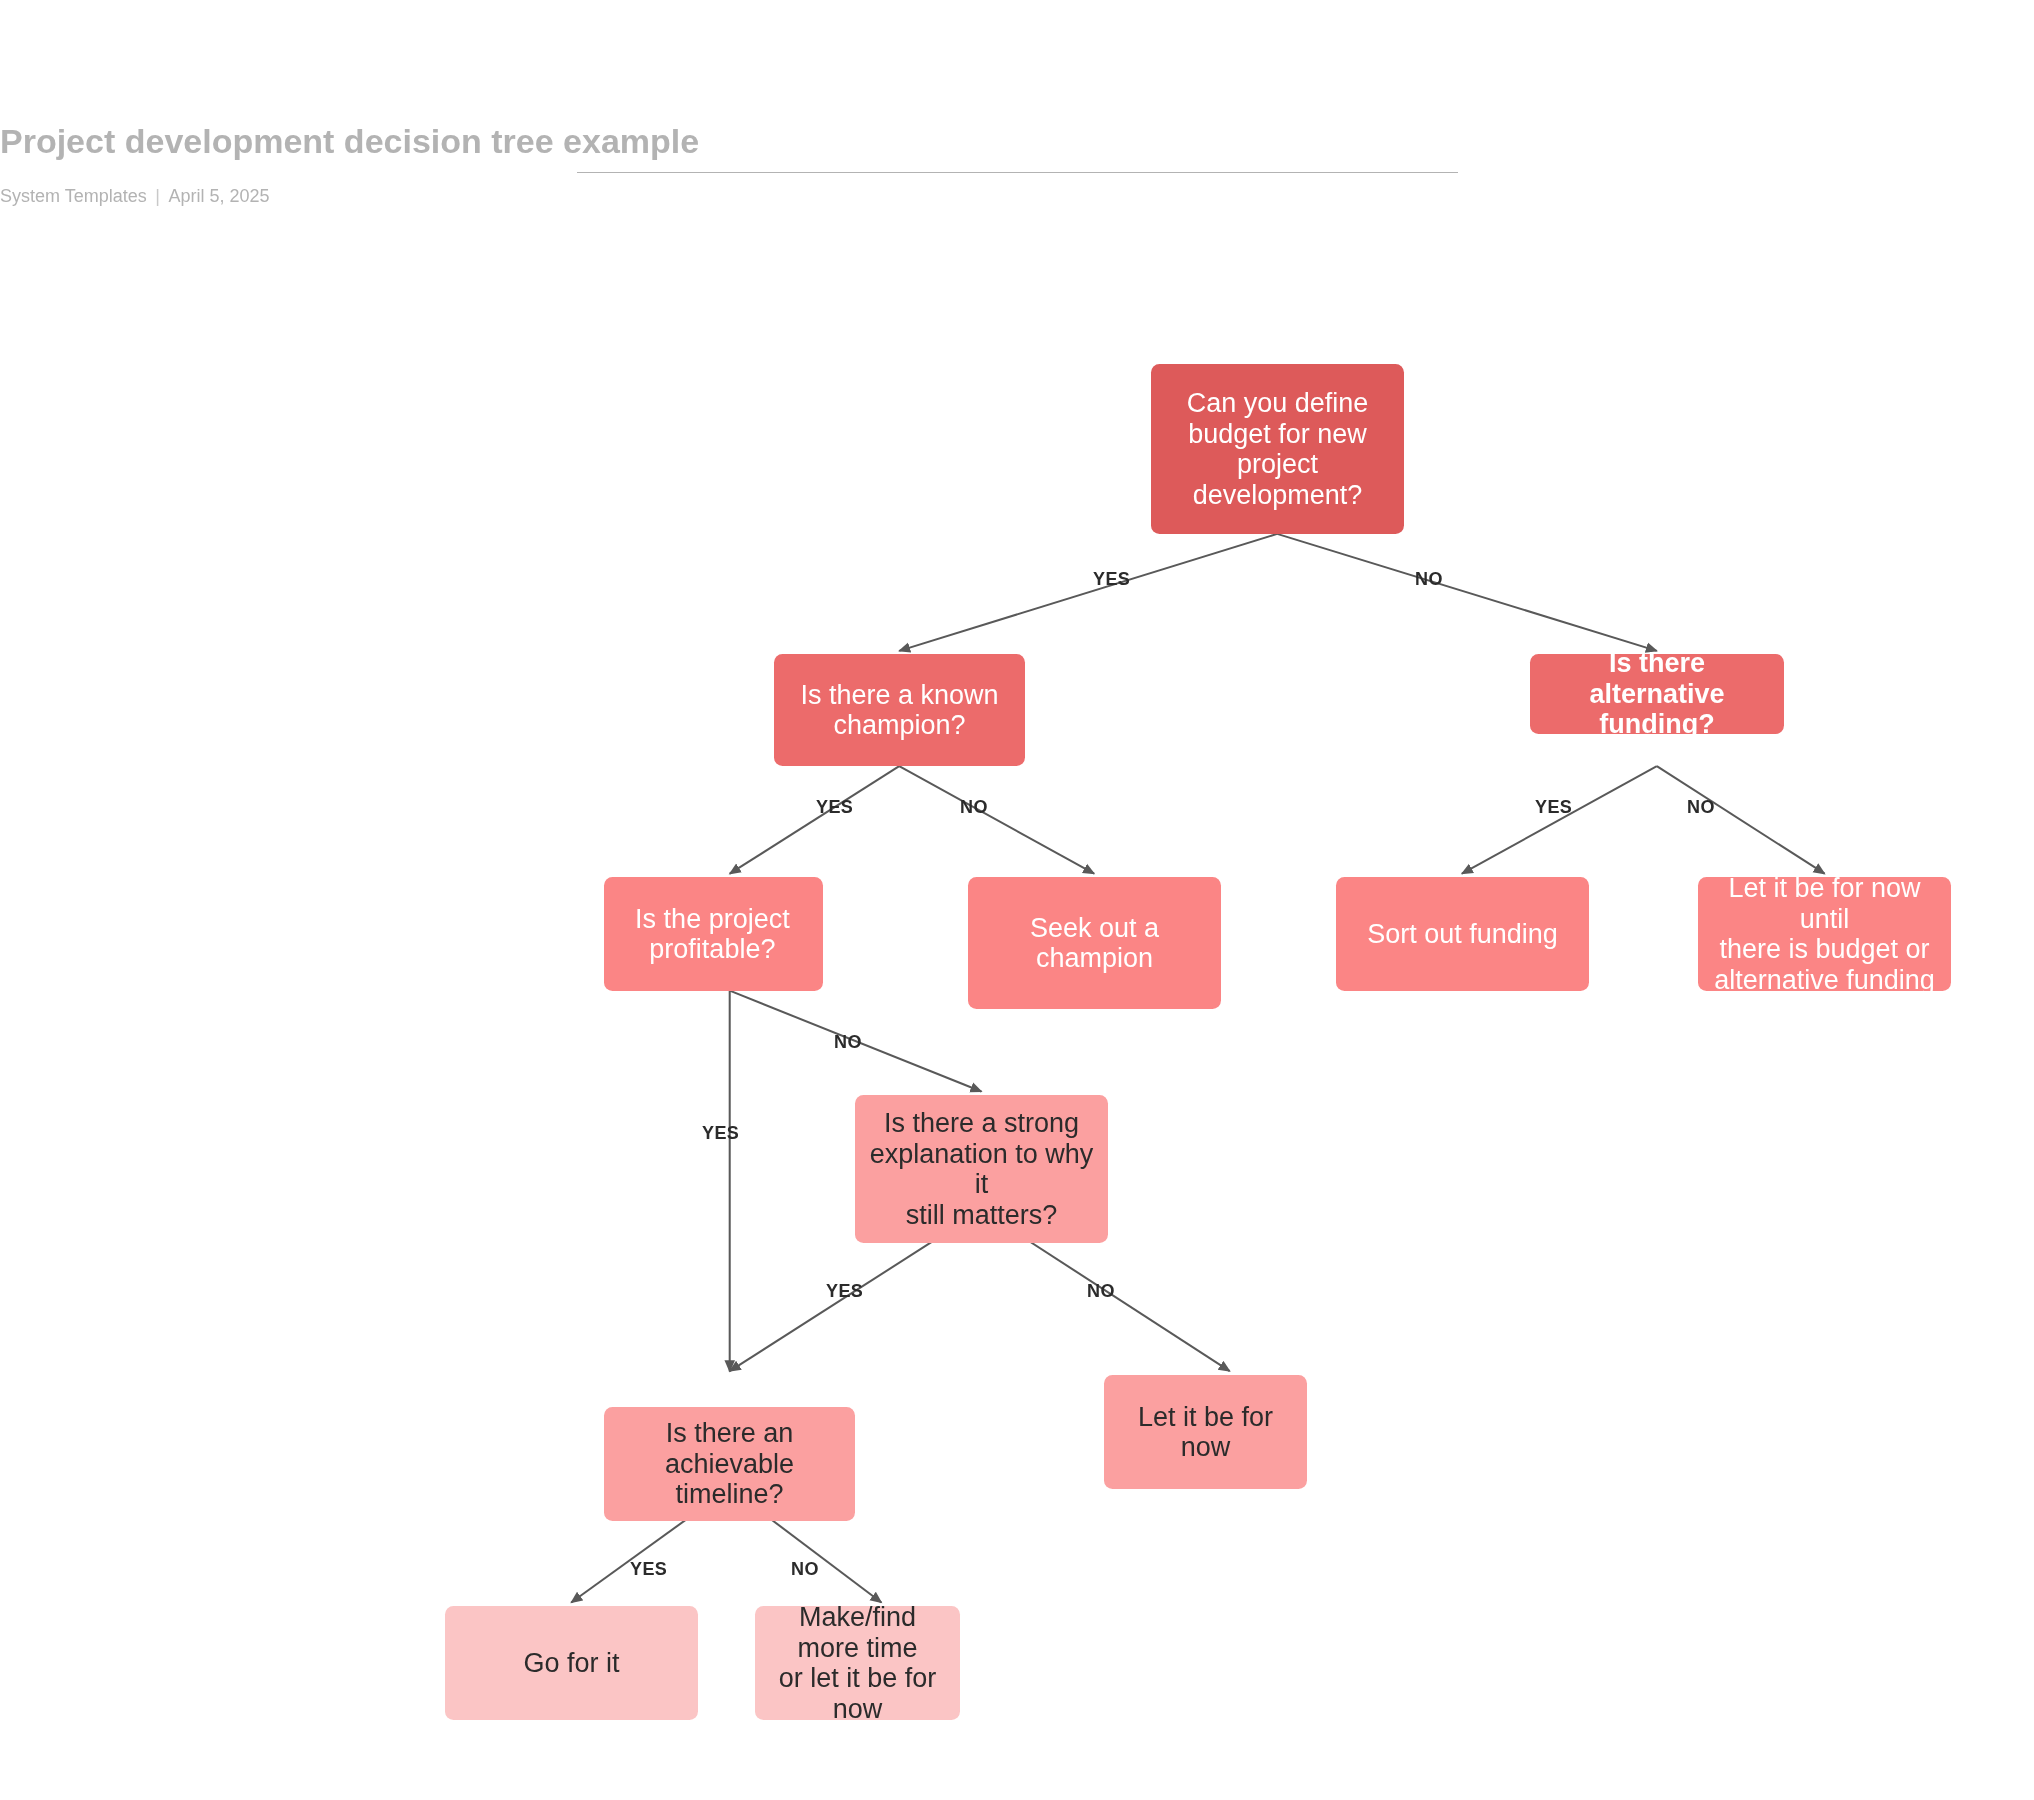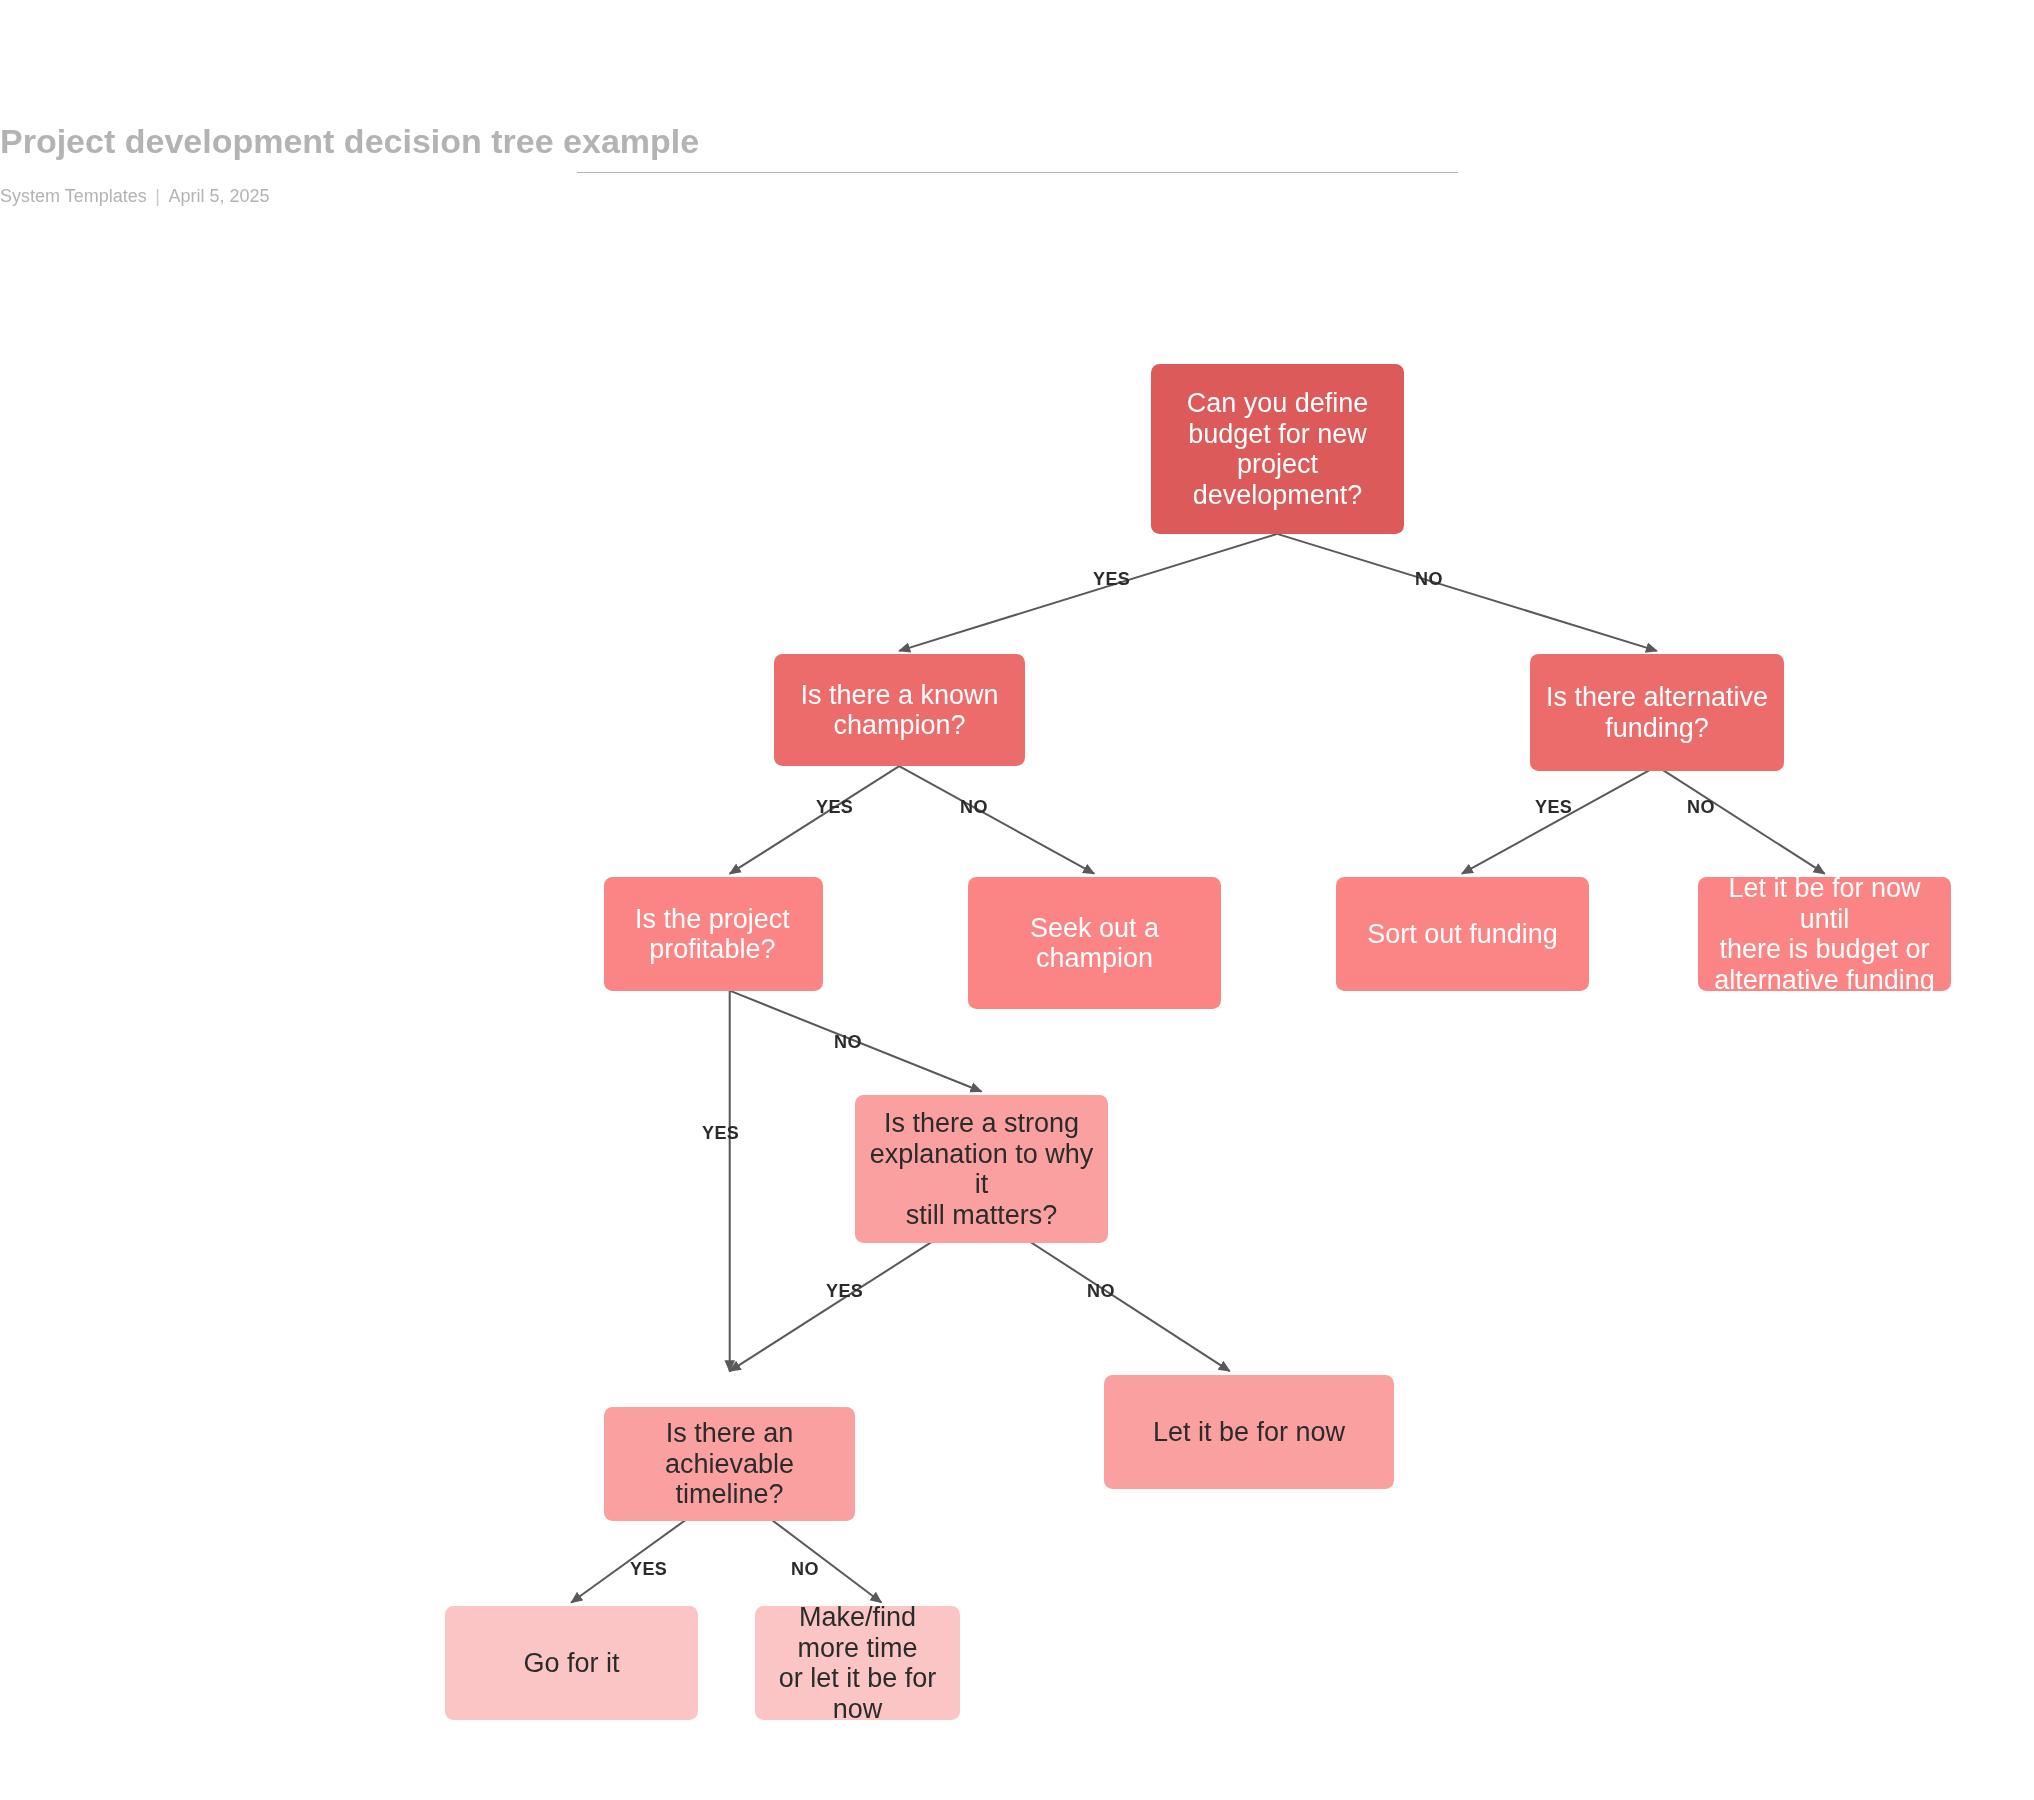--- a/index.html
+++ b/index.html
@@ -132,36 +132,36 @@
       </g>
   </svg>
 
   <div id="node-layer">
       <div class="node lvl0" style="left: 1151px; top: 364px; width: 253px; height: 170px;">Can you define
 budget for new
 project
 development?</div>
       <div class="node lvl1" style="left: 774px; top: 654px; width: 251px; height: 112px;">Is there a known
 champion?</div>
-      <div class="node lvl1" style="left: 1530px; top: 654px; width: 254px; height: 117px;">Is there alternative
+      <div class="node lvl1" style="left: 1530px; top: 654px; width: 254px; height: 80px; font-weight: bold;">Is there alternative
 funding?</div>
       <div class="node lvl2" style="left: 604px; top: 877px; width: 219px; height: 114px; padding-left: 8px;">Is the project
 profitable?</div>
       <div class="node lvl2" style="left: 968px; top: 877px; width: 253px; height: 132px;">Seek out a
 champion</div>
       <div class="node lvl2" style="left: 1336px; top: 877px; width: 253px; height: 114px;">Sort out funding</div>
       <div class="node lvl2" style="left: 1698px; top: 877px; width: 253px; height: 114px;">Let it be for now until
 there is budget or
 alternative funding</div>
       <div class="node lvl3" style="left: 855px; top: 1095px; width: 253px; height: 148px;">Is there a strong
 explanation to why it
 still matters?</div>
       <div class="node lvl3" style="left: 604px; top: 1375px; width: 251px; height: 114px; margin-top: 32px;">Is there an
 achievable timeline?</div>
-      <div class="node lvl3" style="left: 1104px; top: 1375px; width: 290px; height: 114px;">Let it be for now</div>
+      <div class="node lvl3" style="left: 1104px; top: 1375px; width: 203px; height: 114px;">Let it be for now</div>
       <div class="node lvl4" style="left: 445px; top: 1606px; width: 253px; height: 114px;">Go for it</div>
       <div class="node lvl4" style="left: 755px; top: 1606px; width: 205px; height: 114px;">Make/find more time
 or let it be for now</div>
     </div>
   <div id="edge-label-layer">
       <div class="edge-label" style="left: 1093px; top: 569px;">YES</div>
       <div class="edge-label" style="left: 1415px; top: 569px;">NO</div>
       <div class="edge-label" style="left: 816px; top: 797px;">YES</div>
       <div class="edge-label" style="left: 960px; top: 797px;">NO</div>
       <div class="edge-label" style="left: 1535px; top: 797px;">YES</div>

